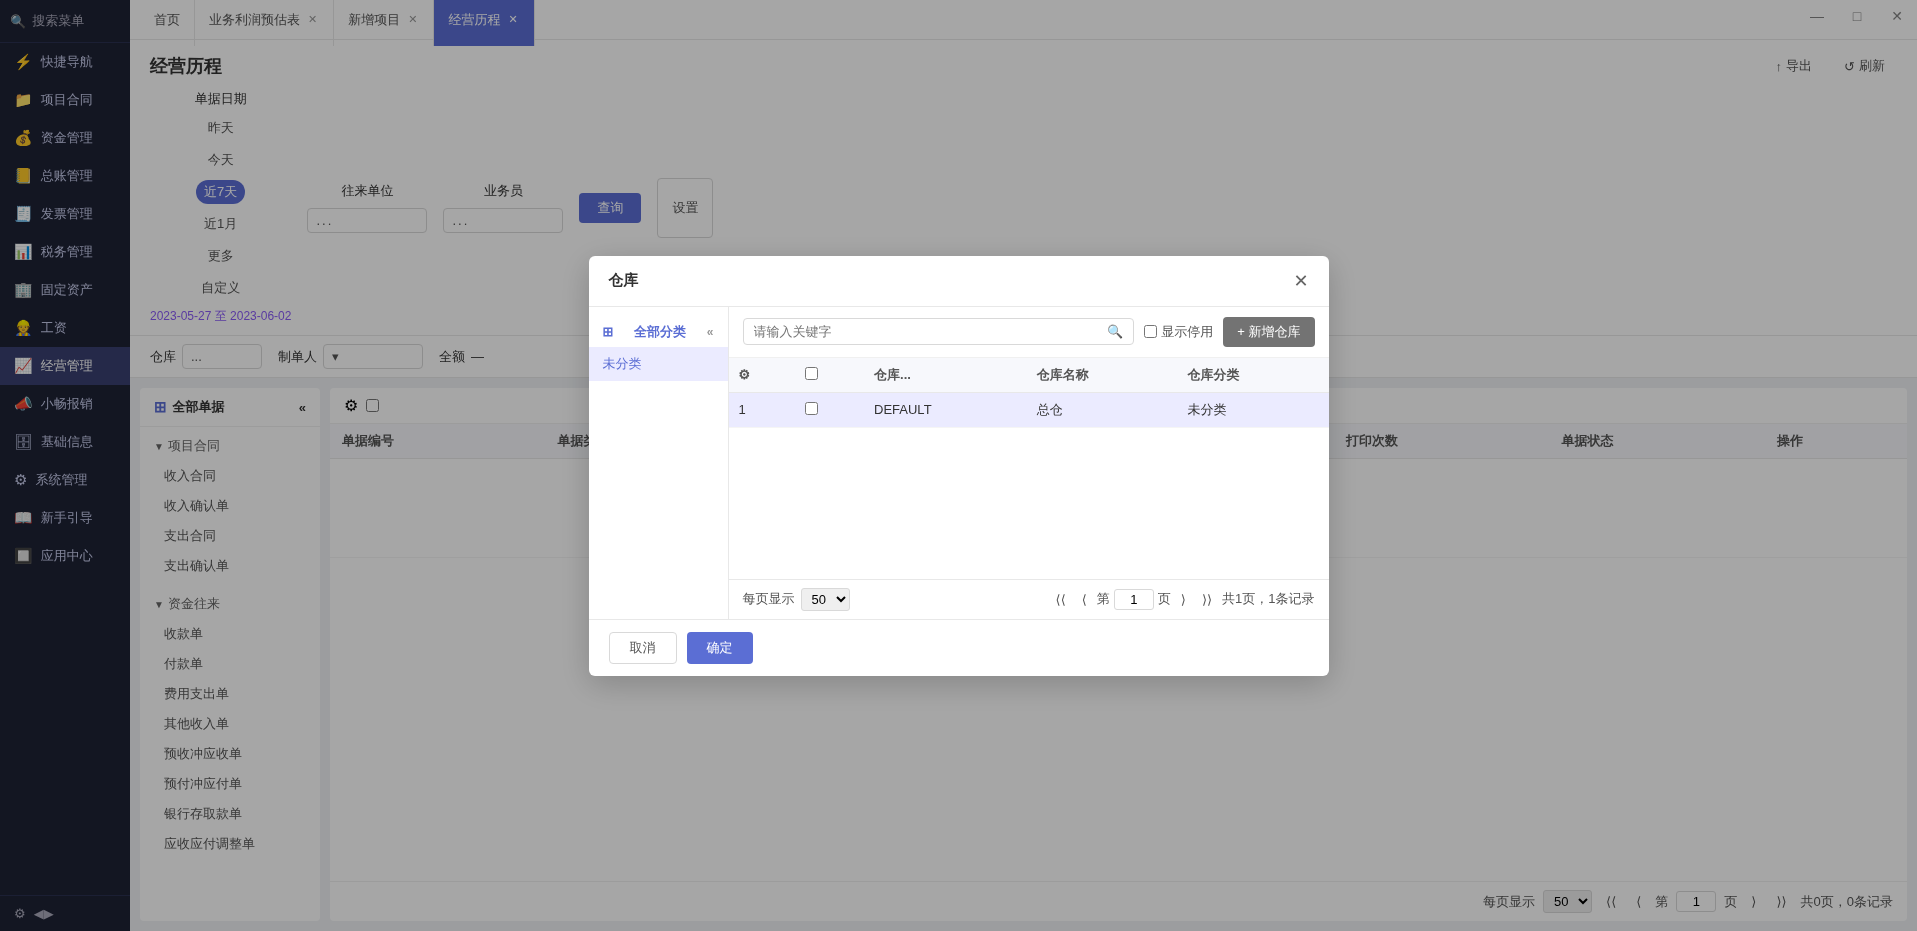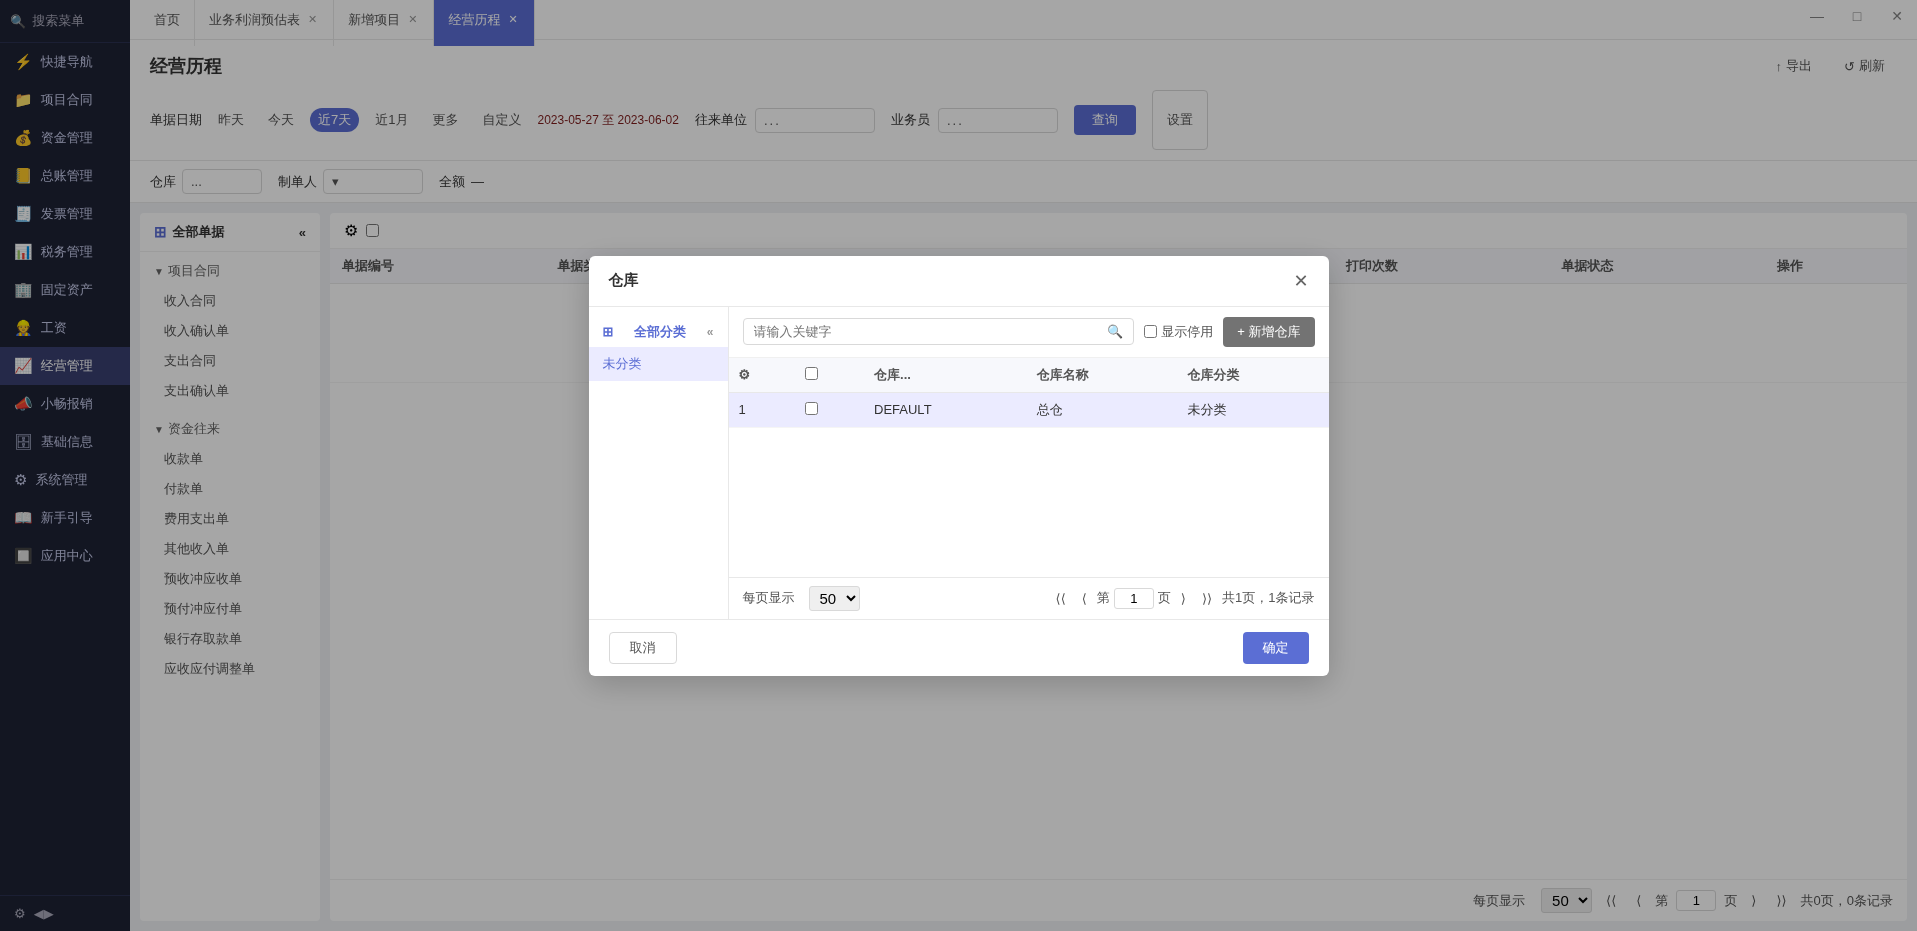--- a/index.html
+++ b/index.html
@@ -103,24 +103,24 @@
     
     .filter-bar {
       background: #fff;
       padding: 10px 20px;
       display: flex;
       align-items: center;
       gap: 16px;
       flex-wrap: wrap;
       border-bottom: 1px solid #e8e8e8;
     }
-    .filter-group { display: flex; align-items: center; gap: 8px; font-size: 13px; color: #333; }
+    .filter-group { display: flex; align-items: center; gap: 8px; font-size: 13px; color: #333; flex-direction: column; }
     .date-btn { padding: 3px 8px; border: none; background: none; font-size: 13px; color: #555; cursor: pointer; }
     .date-btn.active { background: #5b6ed4; color: #fff; border-radius: 12px; }
-    .date-range { font-size: 12px; color: #7f1d1d; }
+    .date-range { font-size: 12px; color: #8b5cf6; }
     .filter-select {
       border: 1px solid #d9d9d9;
       border-radius: 4px;
       padding: 4px 8px;
       font-size: 13px;
       min-width: 120px;
       display: flex;
       align-items: center;
       justify-content: space-between;
       cursor: pointer;
@@ -386,26 +386,26 @@
       cursor: pointer; color: #555; font-size: 13px;
       padding: 2px 6px;
     }
     .page-input {
       width: 40px; text-align: center;
       border: 1px solid #d9d9d9; border-radius: 3px;
       padding: 2px 4px; font-size: 13px;
     }
     .per-page-select {
       border: 1px solid #d9d9d9; border-radius: 3px;
-      padding: 2px 6px; font-size: 15px; cursor: pointer; margin-left: 8px;
+      padding: 2px 6px; font-size: 13px; cursor: pointer;
     }
     .dialog-action-btns {
       padding: 12px 20px;
       display: flex;
-      justify-content: space-between;
+      justify-content: flex-start;
       gap: 10px;
       border-top: 1px solid #e8e8e8;
     }
     .btn-cancel {
       border: 1px solid #d9d9d9; background: #fff;
       color: #555; border-radius: 4px;
       padding: 6px 20px; font-size: 13px; cursor: pointer;
     }
     .btn-confirm {
       background: #5b6ed4; color: #fff;

